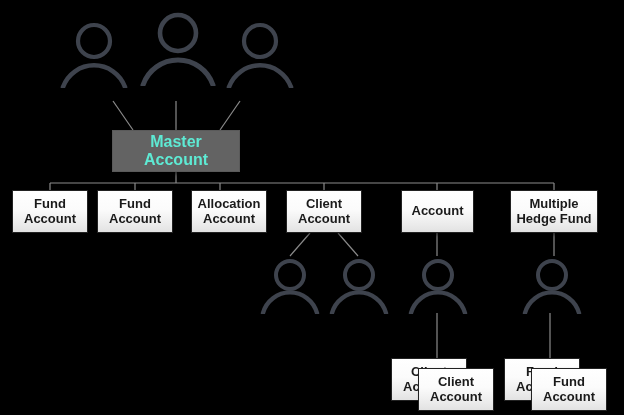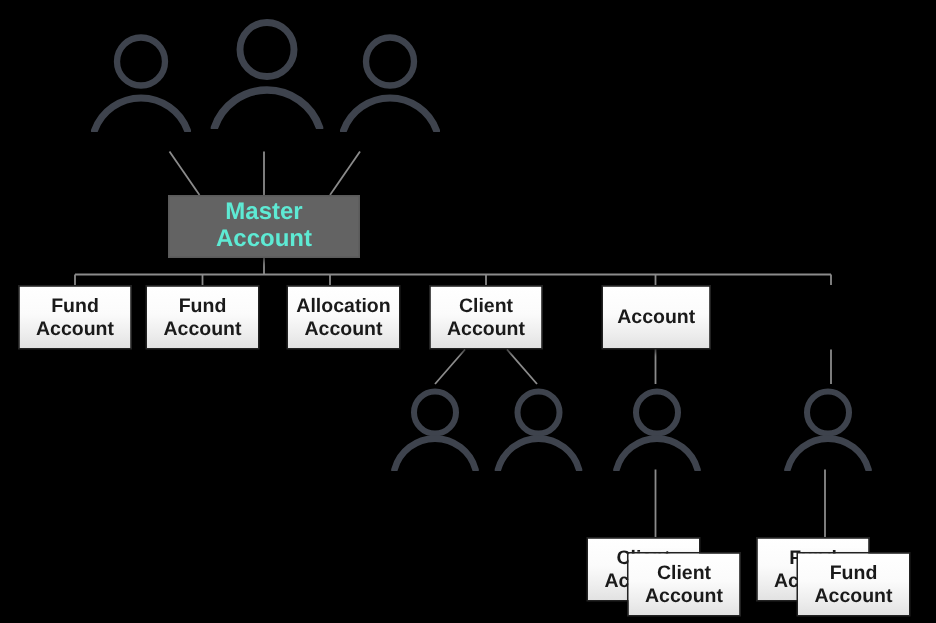--- a/index.html
+++ b/index.html
@@ -115,20 +115,22 @@
 Account</div>
 
   <div class="node" style="left:191px; top:190px; width:76px; height:43px;">Allocation
 Account</div>
 
   <div class="node" style="left:286px; top:190px; width:76px; height:43px;">Client
 Account</div>
 
   <div class="node" style="left:401px; top:190px; width:73px; height:43px;">Account</div>
 
+  <div class="node" style="left:510px; top:190px; width:88px; height:43px;">Multiple
+Hedge Fund</div>
 
   <svg class="person" style="left:260px; top:256px;" width="60" height="58" viewBox="0 0 60 58">
     <circle cx="30" cy="19" r="14" fill="none" stroke="#3e434d" stroke-width="4"></circle>
     <path d="M 3 57 A 28 28 0 0 1 57 57" fill="none" stroke="#3e434d" stroke-width="4.4" stroke-linecap="round"></path>
   </svg>
 
   <svg class="person" style="left:329px; top:256px;" width="60" height="58" viewBox="0 0 60 58">
     <circle cx="30" cy="19" r="14" fill="none" stroke="#3e434d" stroke-width="4"></circle>
     <path d="M 3 57 A 28 28 0 0 1 57 57" fill="none" stroke="#3e434d" stroke-width="4.4" stroke-linecap="round"></path>
   </svg>

